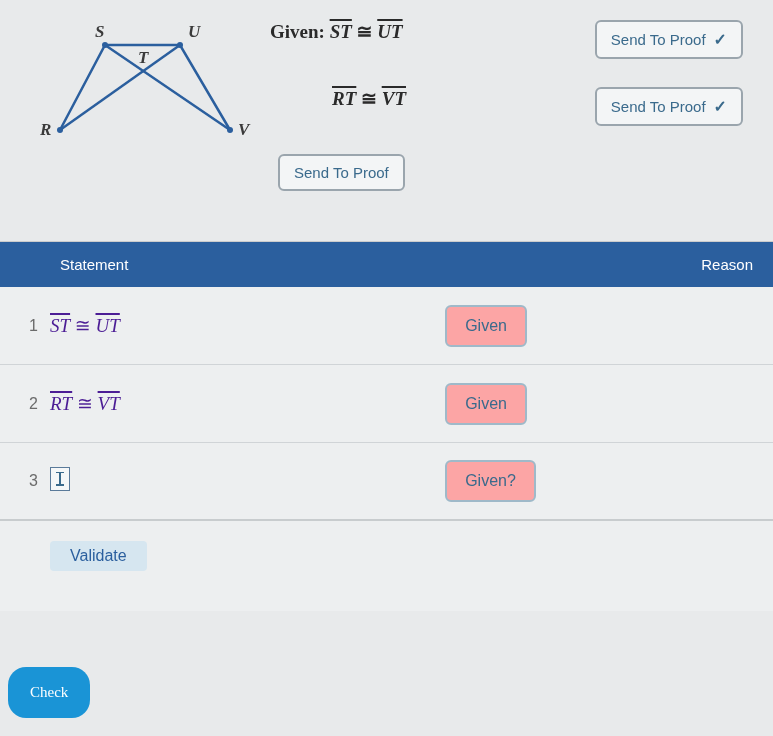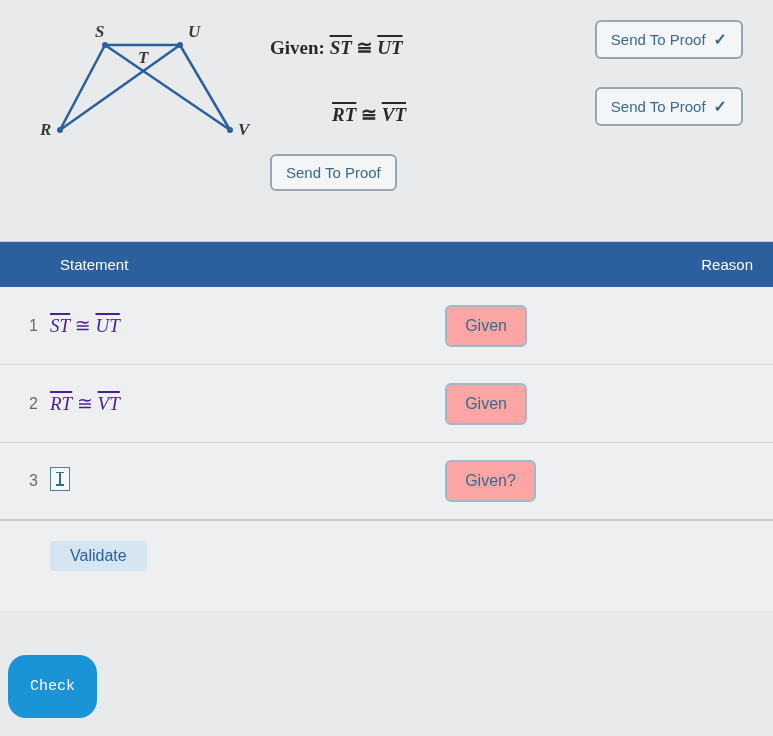--- a/index.html
+++ b/index.html
@@ -36,21 +36,21 @@
   }
   .problem-text {
     flex: 1;
     display: flex;
     flex-direction: column;
     gap: 28px;
     padding-top: 0;
   }
   .prow {
     display: flex;
-    align-items: flex-end;
+    align-items: flex-start;
     justify-content: space-between;
     gap: 12px;
   }
   .math {
     font-family: Georgia, 'Times New Roman', serif;
     font-size: 19px;
     font-weight: bold;
     color: #2a2a2a;
     white-space: nowrap;
   }
@@ -66,20 +66,21 @@
     border-radius: 6px;
     padding: 8px 14px;
     font-family: Arial, sans-serif;
     font-size: 15px;
     color: #3a6a8c;
     font-weight: 500;
     display: inline-flex;
     align-items: center;
     gap: 8px;
     cursor: pointer;
+    margin-left: 8px;
   }
   .check-mark {
     font-weight: bold;
     color: #3a6a8c;
     font-size: 16px;
   }
   .proof-table {
     margin-top: 20px;
     border-top: 1px solid #ccc;
   }
@@ -178,22 +179,22 @@
     cursor: pointer;
   }
   .check-btn {
     position: absolute;
     bottom: 18px;
     left: 8px;
     background: #1a94d6;
     color: #fff;
     border: none;
     border-radius: 18px;
-    padding: 23px 22px;
-    font-family: Liberation Mono, monospace;
+    padding: 17px 22px;
+    font-family: Liberation Serif, serif;
     font-size: 15px;
     cursor: pointer;
   }
 </style>
 </head>
 <body>
 
 <div class="top-section">
 
   <div class="figure-area">

